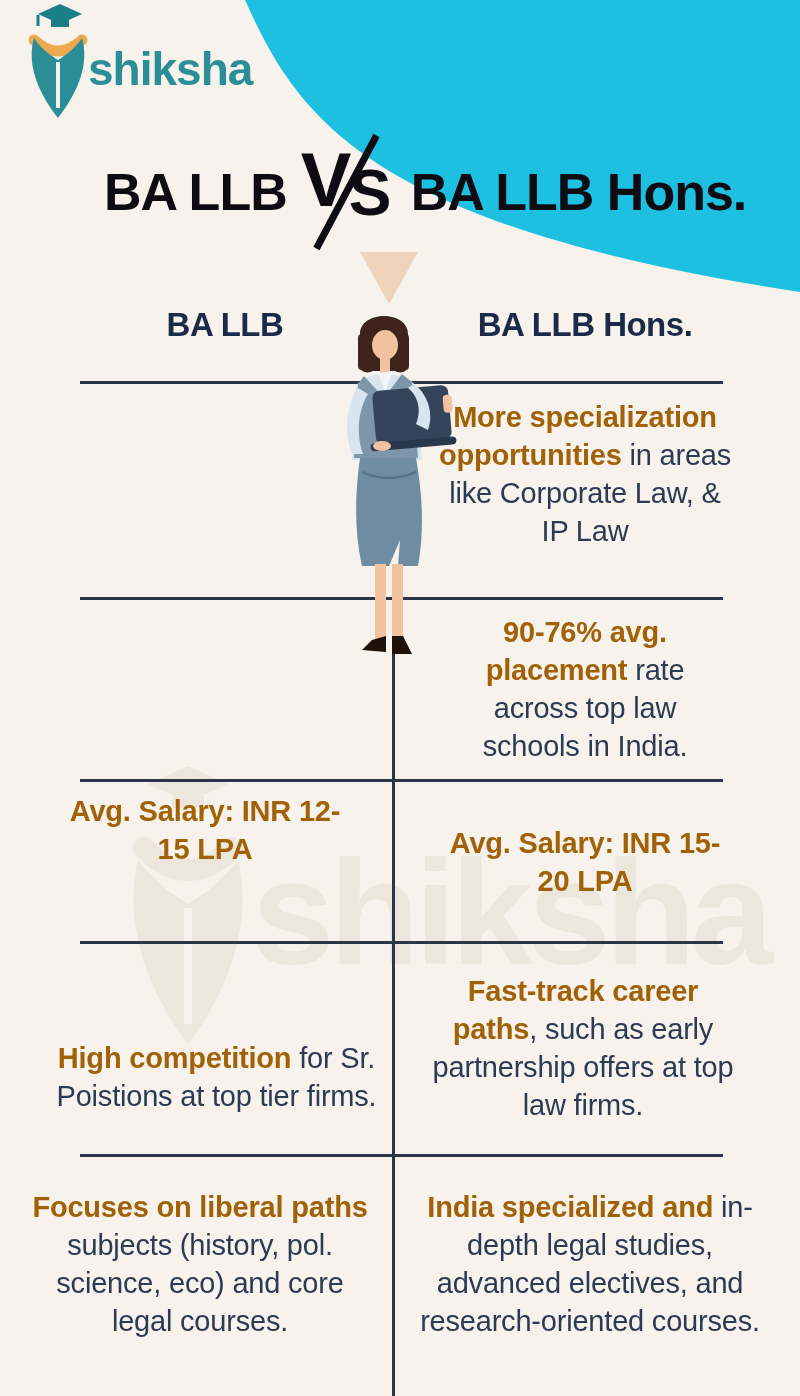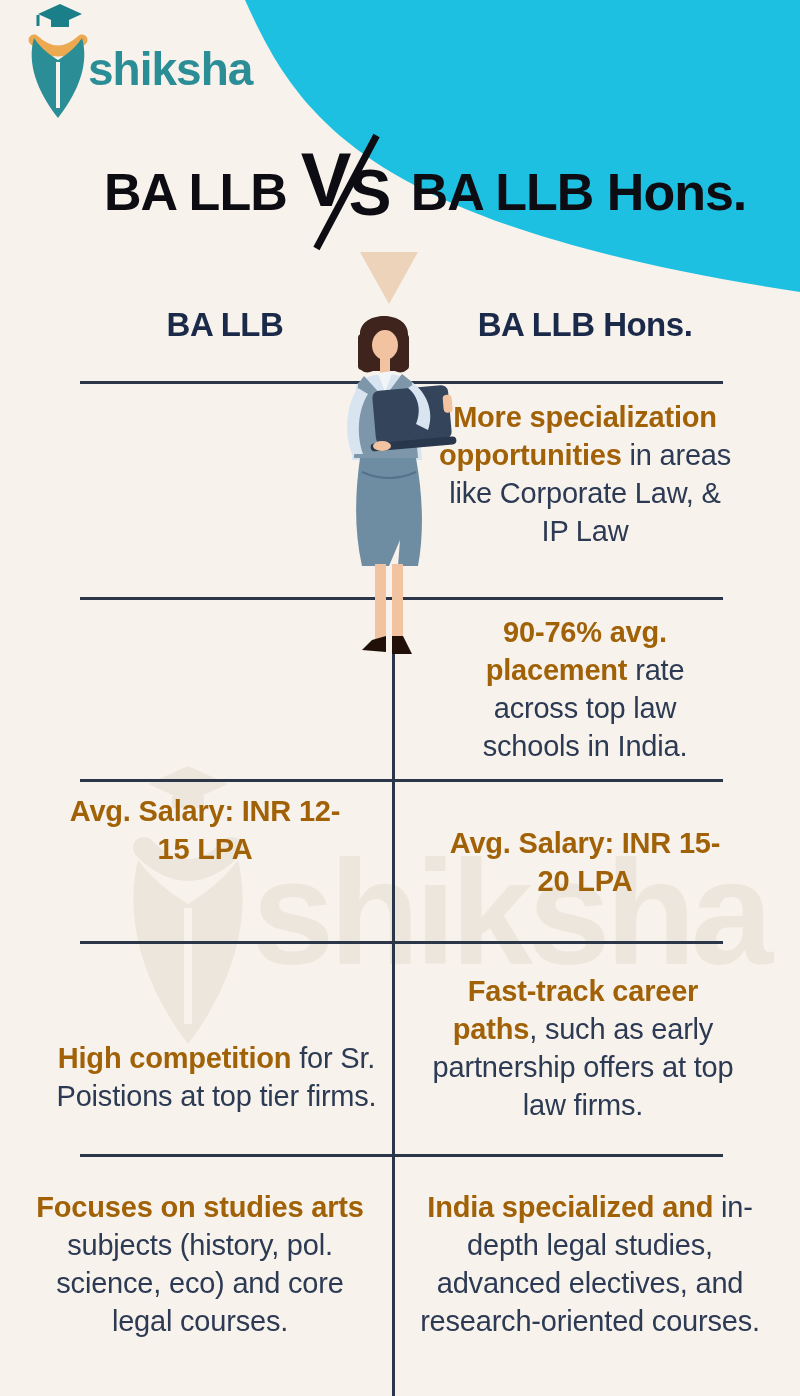--- a/index.html
+++ b/index.html
@@ -116,21 +116,21 @@
   </div>
 
   <div class="cell" style="left:44px; top:992px; width:345px;margin-top:47px;">
     <b>High competition</b><span> for Sr. Poistions at top tier firms.</span>
   </div>
   <div class="cell" style="left:428px; top:972px; width:310px;">
     <b>Fast-track career paths</b><span>, such as early partnership offers at top law firms.</span>
   </div>
 
   <div class="cell" style="left:25px; top:1188px; width:350px;">
-    <b>Focuses on studies arts</b><span> subjects (history, pol. science, eco) and core legal courses.</span>
+    <b>Focuses on liberal paths</b><span> subjects (history, pol. science, eco) and core legal courses.</span>
   </div>
   <div class="cell" style="left:420px; top:1188px; width:340px;">
     <b>India specialized and</b><span> in-depth legal studies, advanced electives, and research-oriented courses.</span>
   </div>
 
   <svg class="woman" viewBox="0 0 140 360">
 
     <path d="M30,66 L30,34 C30,10 78,10 78,34 L78,66 C78,72 70,74 65,71 L43,71 C37,74 30,72 30,66 Z" fill="#3F241D"></path>
 
     <ellipse cx="55" cy="45" rx="13" ry="15" fill="#F2C3A0"></ellipse>

